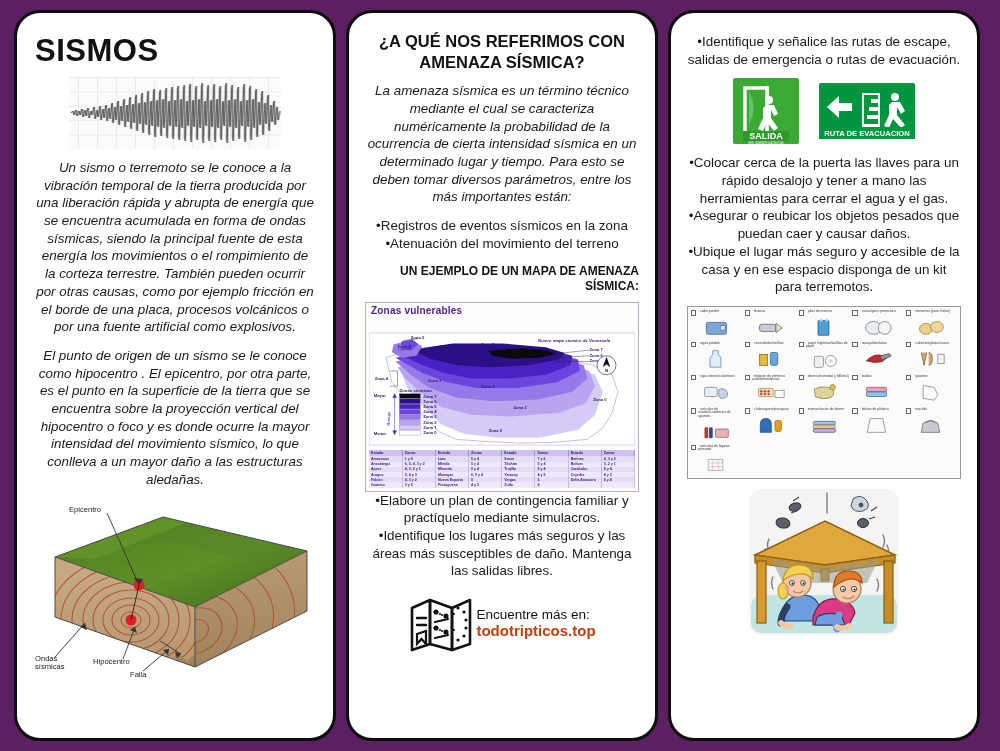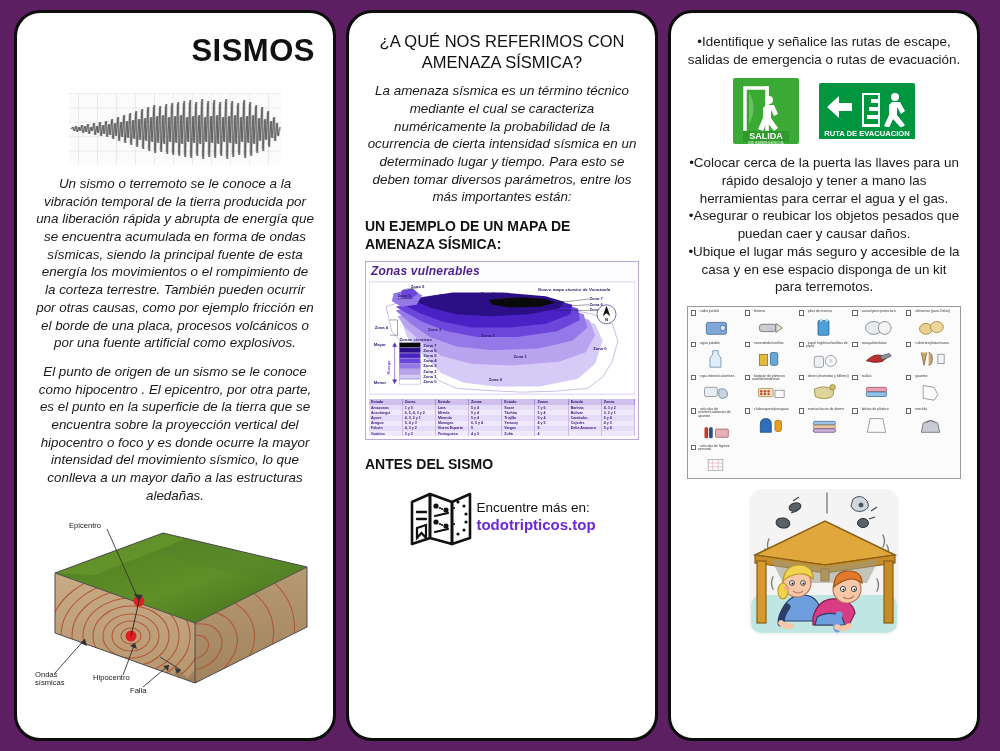--- a/index.html
+++ b/index.html
@@ -19,33 +19,33 @@
   .panel{
     background:#ffffff;
     border:3px solid #0d0d0d;
     border-radius:26px;
     box-sizing:border-box;
     position:relative;
     overflow:hidden;
   }
   .p1{width:322px;margin:10px 0 10px 14px;padding:14px 18px 0 18px;}
   .p2{width:312px;margin:10px 0 10px 0;padding:14px 16px 0 16px;}
-  .p3{width:312px;margin:10px 14px 10px 0;padding:10px 16px 0 16px;border-radius:24px;}
+  .p3{width:312px;margin:10px 14px 10px 0;padding:10px 16px 0 16px;}
 
   
   h1.title{
-    font-size:31px;font-weight:700;text-align:right;
-    margin:6px 0 24px 0;letter-spacing:.5px;color:#111;
+    font-size:31px;font-weight:700;text-align:left;
+    margin:6px 0 8px 0;letter-spacing:.5px;color:#111;
   }
   h2.head{
-    font-size:16.5px;font-weight:400;text-align:center;
+    font-size:16.5px;font-weight:700;text-align:center;
     margin:4px 0 10px 0;line-height:1.25;color:#111;
   }
   h3.sub{
-    font-size:14px;font-weight:700;text-align:left;
+    font-size:12px;font-weight:700;text-align:right;
     margin:12px 0 8px 0;line-height:1.25;color:#111;
   }
   p.body{
     font-size:13.4px;line-height:1.32;text-align:center;color:#1a1a1a;
     margin:0 0 11px 0;
     font-style:italic;
   }
   p.bullets{
     font-size:13.4px;line-height:1.32;text-align:center;color:#1a1a1a;
     margin:0 0 10px 0;
@@ -58,23 +58,22 @@
 
   
   .blockdiag{width:285px;height:180px;display:block;margin:4px auto 0 auto;}
 
   
   .mapbox{
     width:100%;border:1px solid #b9a9d6;background:#fdfcff;
     box-sizing:border-box;padding:2px 3px 3px 3px;
   }
   .maptitle{
-    font-size:12px;font-weight:700;color:#4b1f8c;letter-spacing:.2px;
-    margin:0 0 1px 2px;
-    font-style:italic;
+    font-size:10px;font-weight:700;color:#4b1f8c;letter-spacing:.2px;
+    margin:0 0 14px 2px;
   }
   .mapsvg{display:block;width:100%;height:118px;}
   .tablewrap{margin-top:2px;}
   table.zonatab{
     width:100%;border-collapse:collapse;font-size:3.6px;
     color:#3d1b7a;background:#efe9fb;table-layout:fixed;
   }
   table.zonatab th{
     background:#cfc0ee;color:#2e1266;font-weight:700;text-align:left;
     padding:1px 2px;border-right:1px solid #a58fd6;font-size:3.7px;
@@ -108,21 +107,21 @@
   .shelter{display:block;margin:8px auto 0 auto;width:178px;height:150px;}
 
   
   .footer{
     display:flex;align-items:center;justify-content:center;
     margin-top:14px;
   }
   .mapicon{width:68px;height:58px;}
   .ftext{line-height:1.15;}
   .ftext .l1{font-size:13.5px;color:#111;}
-  .ftext .l2{font-size:15px;font-weight:700;color:#6d28d9;}
+  .ftext .l2{font-size:15px;font-weight:700;color:#c2410c;}
 </style>
 </head>
 <body>
 
 <div class="brochure">
 
   <section class="panel p1">
     <h1 class="title">SISMOS</h1>
 
     <svg class="seismo" viewBox="0 0 232 72">
@@ -243,20 +242,22 @@
         <text x="0" y="170">sísmicas</text>
         <text x="58" y="165">Hipocentro</text>
         <text x="95" y="178">Falla</text>
       </g>
     </svg>
   </section>
 
   <section class="panel p2">
     <h2 class="head">¿A QUÉ NOS REFERIMOS CON AMENAZA SÍSMICA?</h2>
     <p class="body">La amenaza sísmica es un término técnico mediante el cual se caracteriza numéricamente la probabilidad de la ocurrencia de cierta intensidad sísmica en un determinado lugar y tiempo. Para esto se deben tomar diversos parámetros, entre los más importantes están:</p>
+    <p class="bullets" style="white-space:pre-line">•Registros de eventos sísmicos en la zona
+•Atenuación del movimiento del terreno</p>
 
     <h3 class="sub">UN EJEMPLO DE UN MAPA DE AMENAZA SÍSMICA:</h3>
 
     <div class="mapbox">
       <div class="maptitle">Zonas vulnerables</div>
 
       <svg class="mapsvg" viewBox="0 0 280 118">
         <rect x="0" y="0" width="280" height="118" fill="#ffffff" stroke="#bdaee0" stroke-width="0.6"></rect>
 
         <path d="M18,26 L42,18 L70,14 L110,20 L150,22 L196,26 L236,34 L256,44 L262,62
@@ -423,21 +424,22 @@
                 <td>Zulia</td>
                 <td>4</td>
                 <td></td>
                 <td></td>
               </tr>
             </tbody>
         </table>
       </div>
     </div>
 
-    <h3 class="sub" style="margin-top:16px">ANTES DEL SISMO</h3>
+    <p class="bullets" style="white-space:pre-line">•Elabore un plan de contingencia familiar y practíquelo mediante simulacros.
+•Identifique los lugares más seguros y las áreas más susceptibles de daño. Mantenga las salidas libres.</p>
 
     <div class="footer">
       <svg class="mapicon" viewBox="0 0 68 58">
         <g fill="none" stroke="#111" stroke-width="2.6" stroke-linejoin="round">
           <polygon points="4,14 22,6 22,50 4,56"></polygon>
           <polygon points="22,6 44,14 44,56 22,50"></polygon>
           <polygon points="44,14 62,6 62,50 44,56"></polygon>
         </g>
         <g stroke="#111" stroke-width="2.4" stroke-linecap="round">
           <line x1="9" y1="24" x2="18" y2="24"></line>

